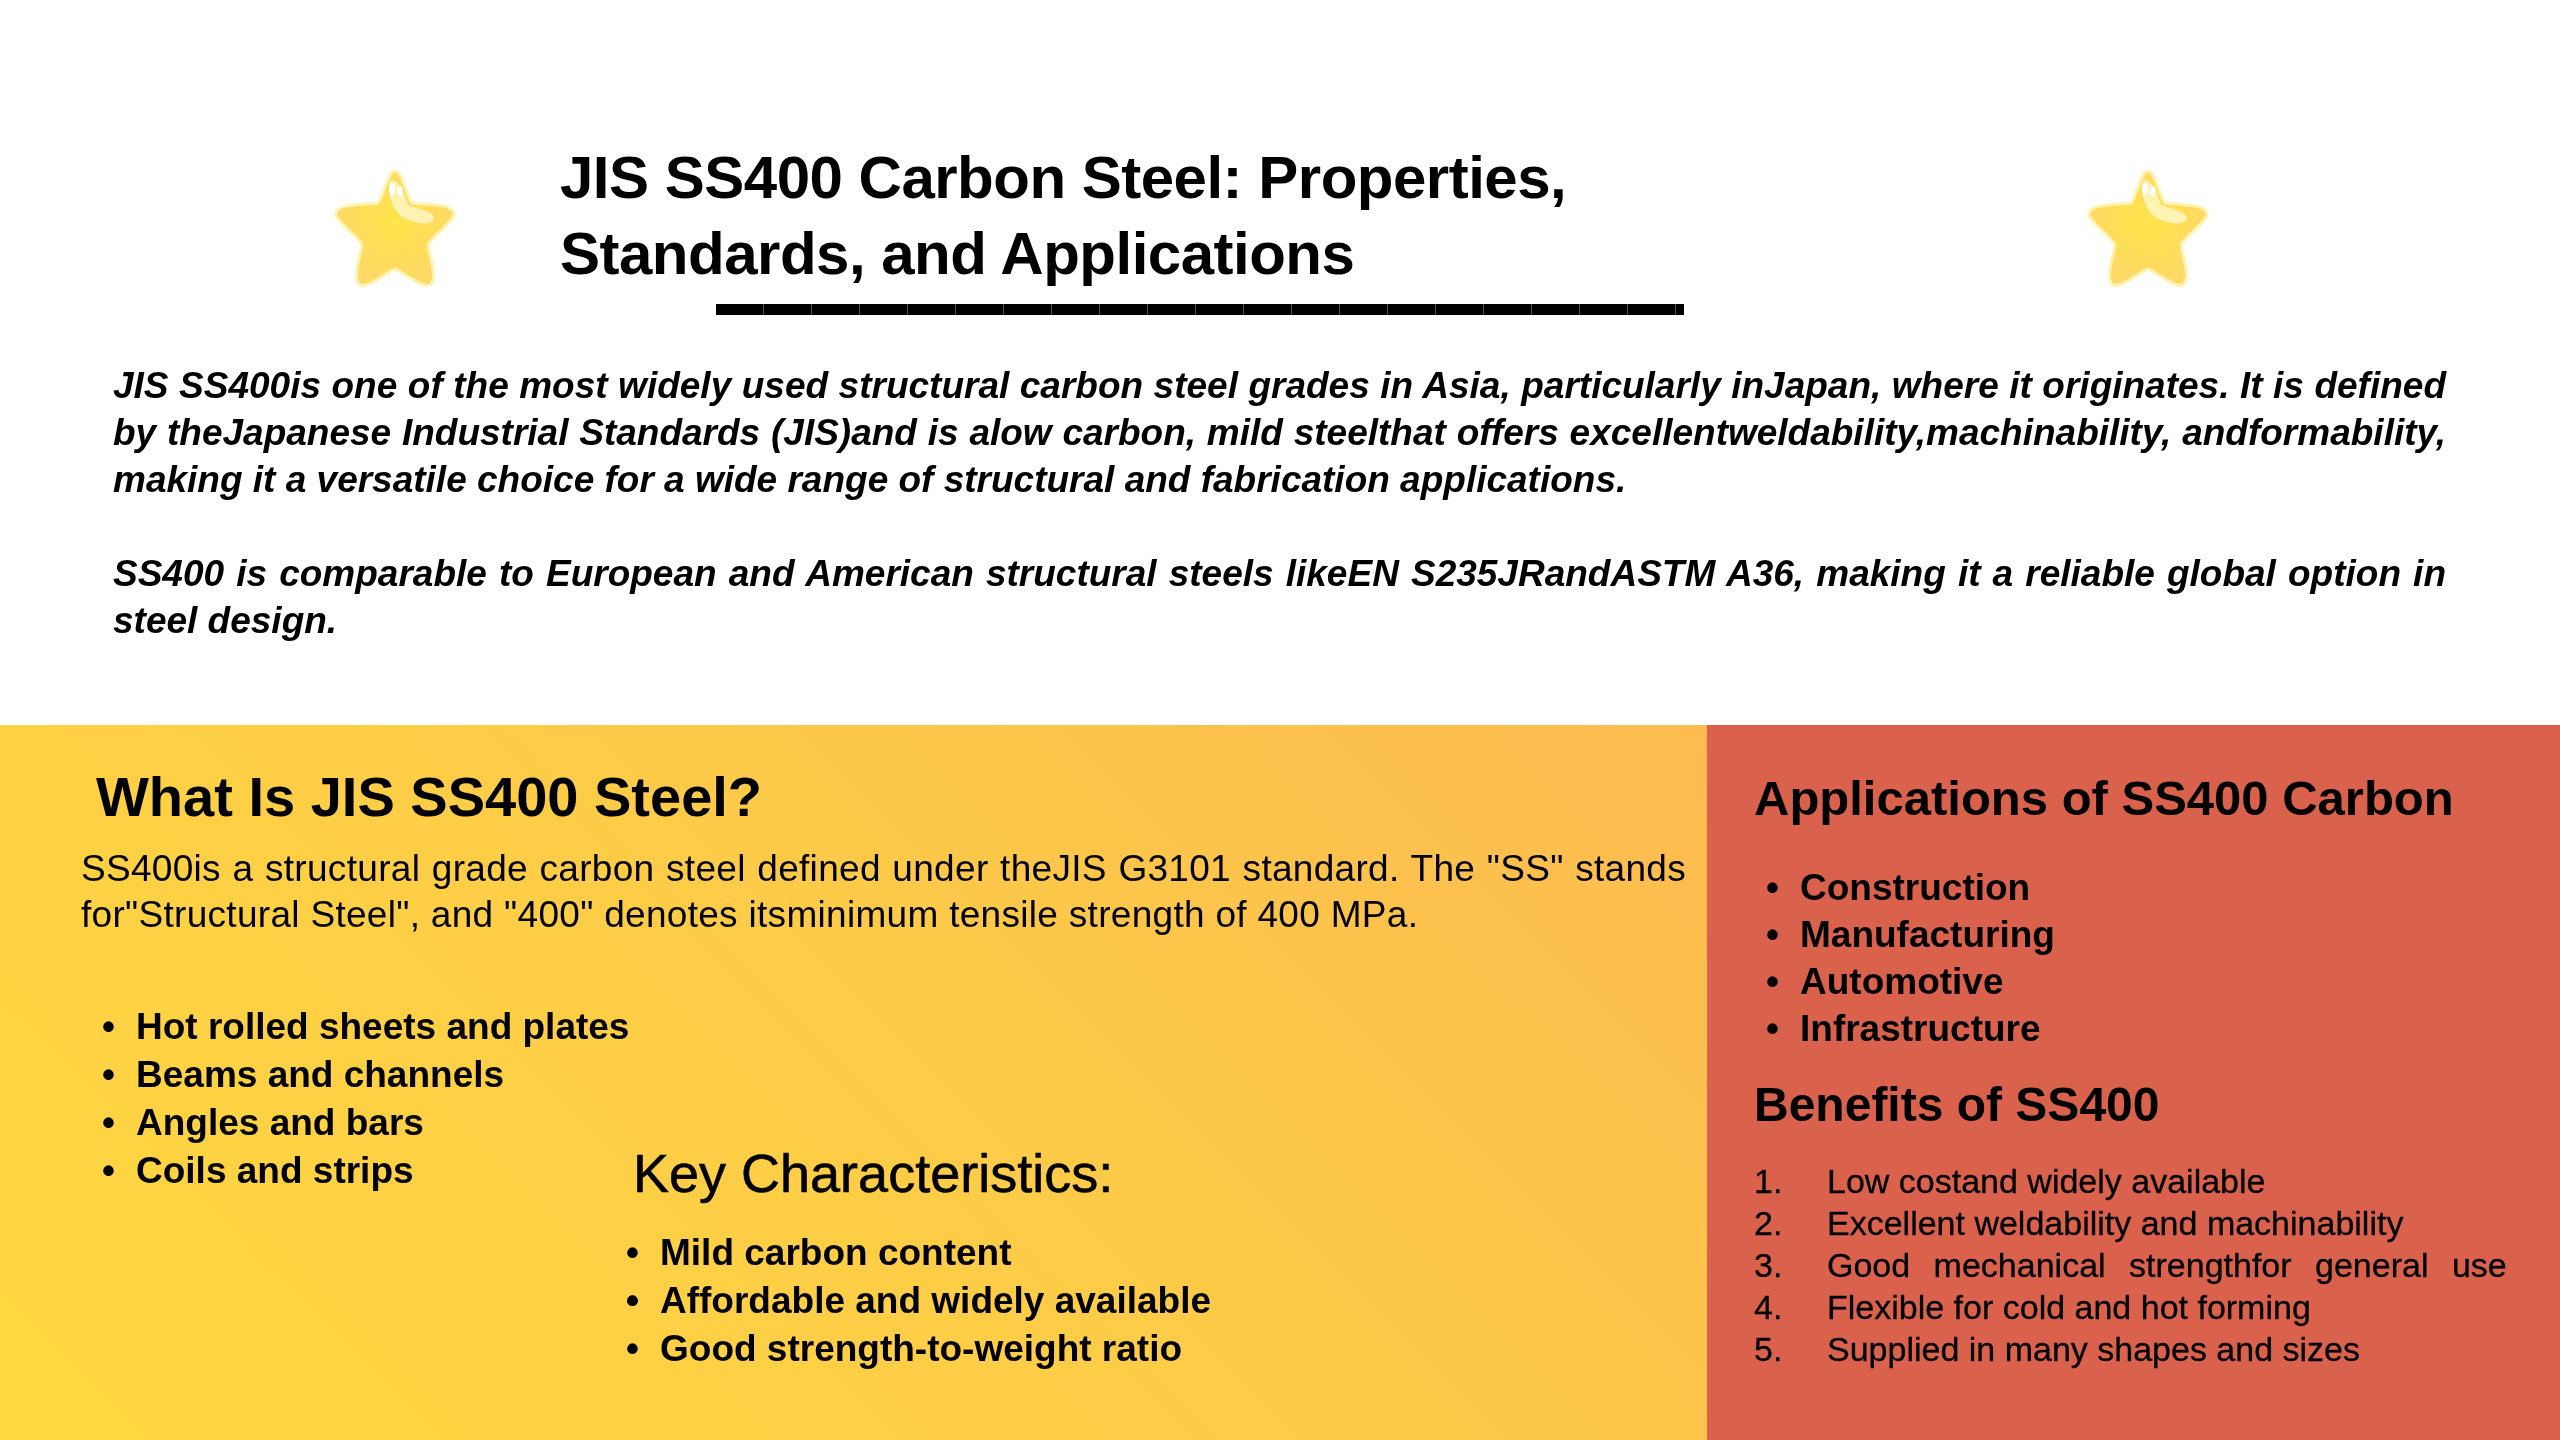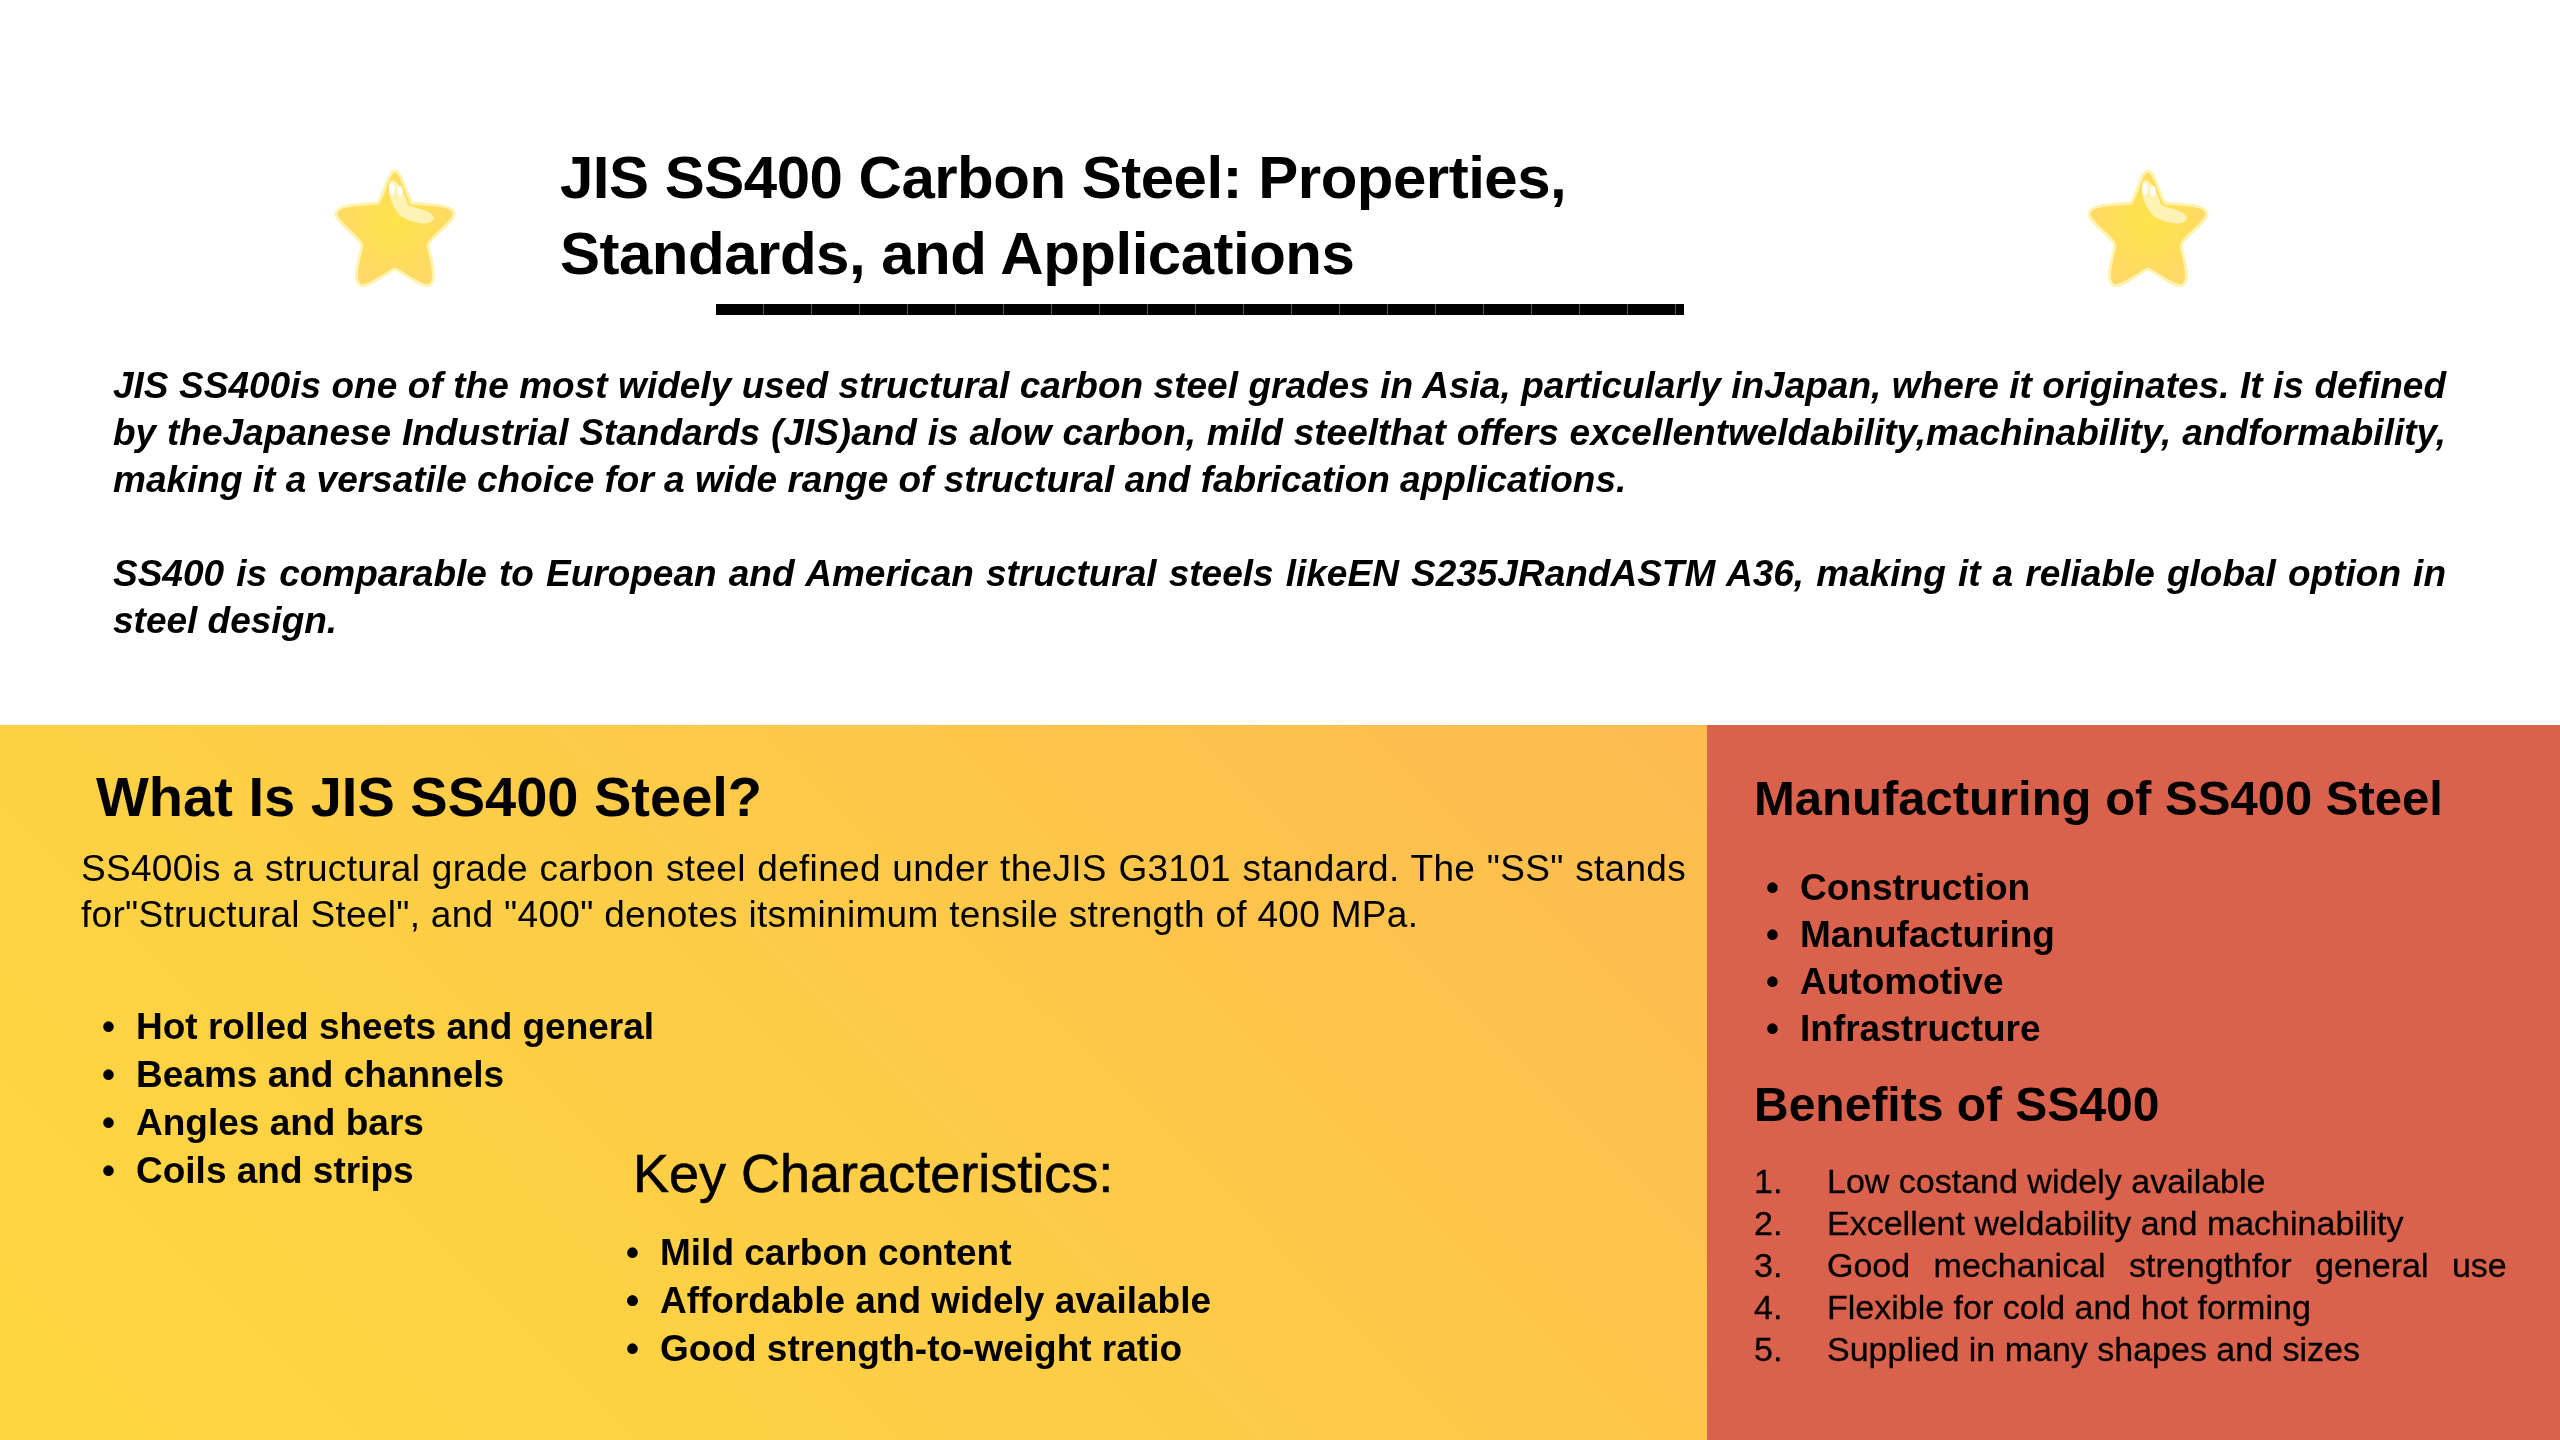--- a/index.html
+++ b/index.html
@@ -111,35 +111,35 @@
   <p>SS400 is comparable to European and American structural steels likeEN S235JRandASTM A36, making it a reliable global option in steel design.</p>
 </div>
 
 <div class="yellow"></div>
 <div class="red"></div>
 
 <h2 class="h-what">What Is JIS SS400 Steel?</h2>
 <div class="what-body">SS400is a structural grade carbon steel defined under theJIS G3101 standard. The "SS" stands for"Structural Steel", and "400" denotes itsminimum tensile strength of 400 MPa.</div>
 
 <ul class="bul forms">
-  <li><span class="dot">•</span><span>Hot rolled sheets and general</span></li>
+  <li><span class="dot">•</span><span>Hot rolled sheets and plates</span></li>
   <li><span class="dot">•</span><span>Beams and channels</span></li>
   <li><span class="dot">•</span><span>Angles and bars</span></li>
   <li><span class="dot">•</span><span>Coils and strips</span></li>
 </ul>
 
 <h3 class="h-key">Key Characteristics:</h3>
 <ul class="bul key">
   <li><span class="dot">•</span><span>Mild carbon content</span></li>
   <li><span class="dot">•</span></li>
   <li><span class="dot">•</span><span>Affordable and widely available</span></li>
   <li><span class="dot">•</span><span>Good strength-to-weight ratio</span></li>
 </ul>
 
-<h2 class="h-app">Manufacturing of SS400 Steel</h2>
+<h2 class="h-app">Applications of SS400 Carbon</h2>
 <ul class="bul apps">
   <li><span class="dot">•</span><span>Construction</span></li>
   <li><span class="dot">•</span><span>Manufacturing</span></li>
   <li><span class="dot">•</span><span>Automotive</span></li>
   <li><span class="dot">•</span><span>Infrastructure</span></li>
 </ul>
 
 <h2 class="h-ben">Benefits of SS400</h2>
 <ol class="num bens">
   <li>

